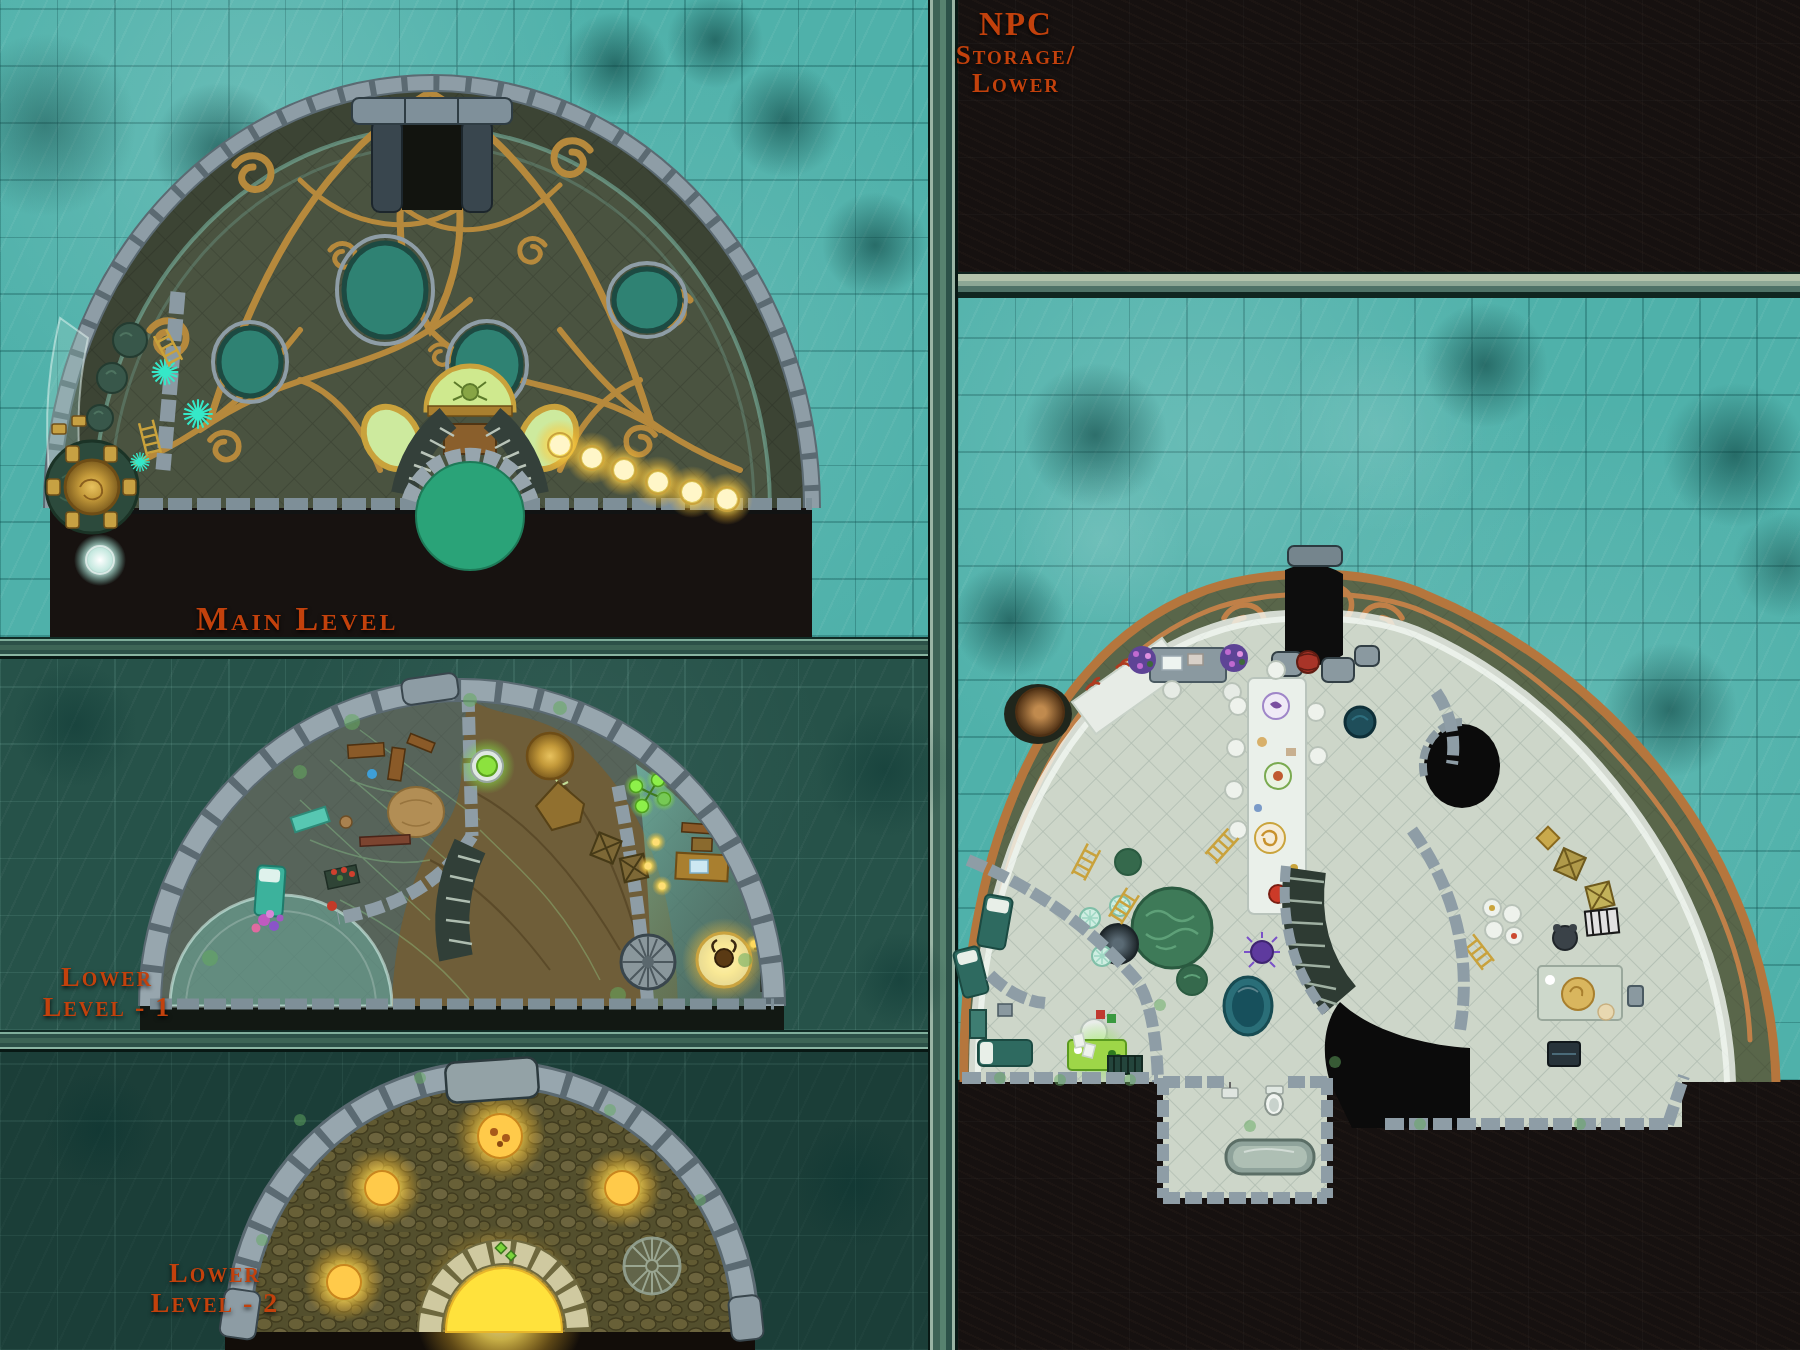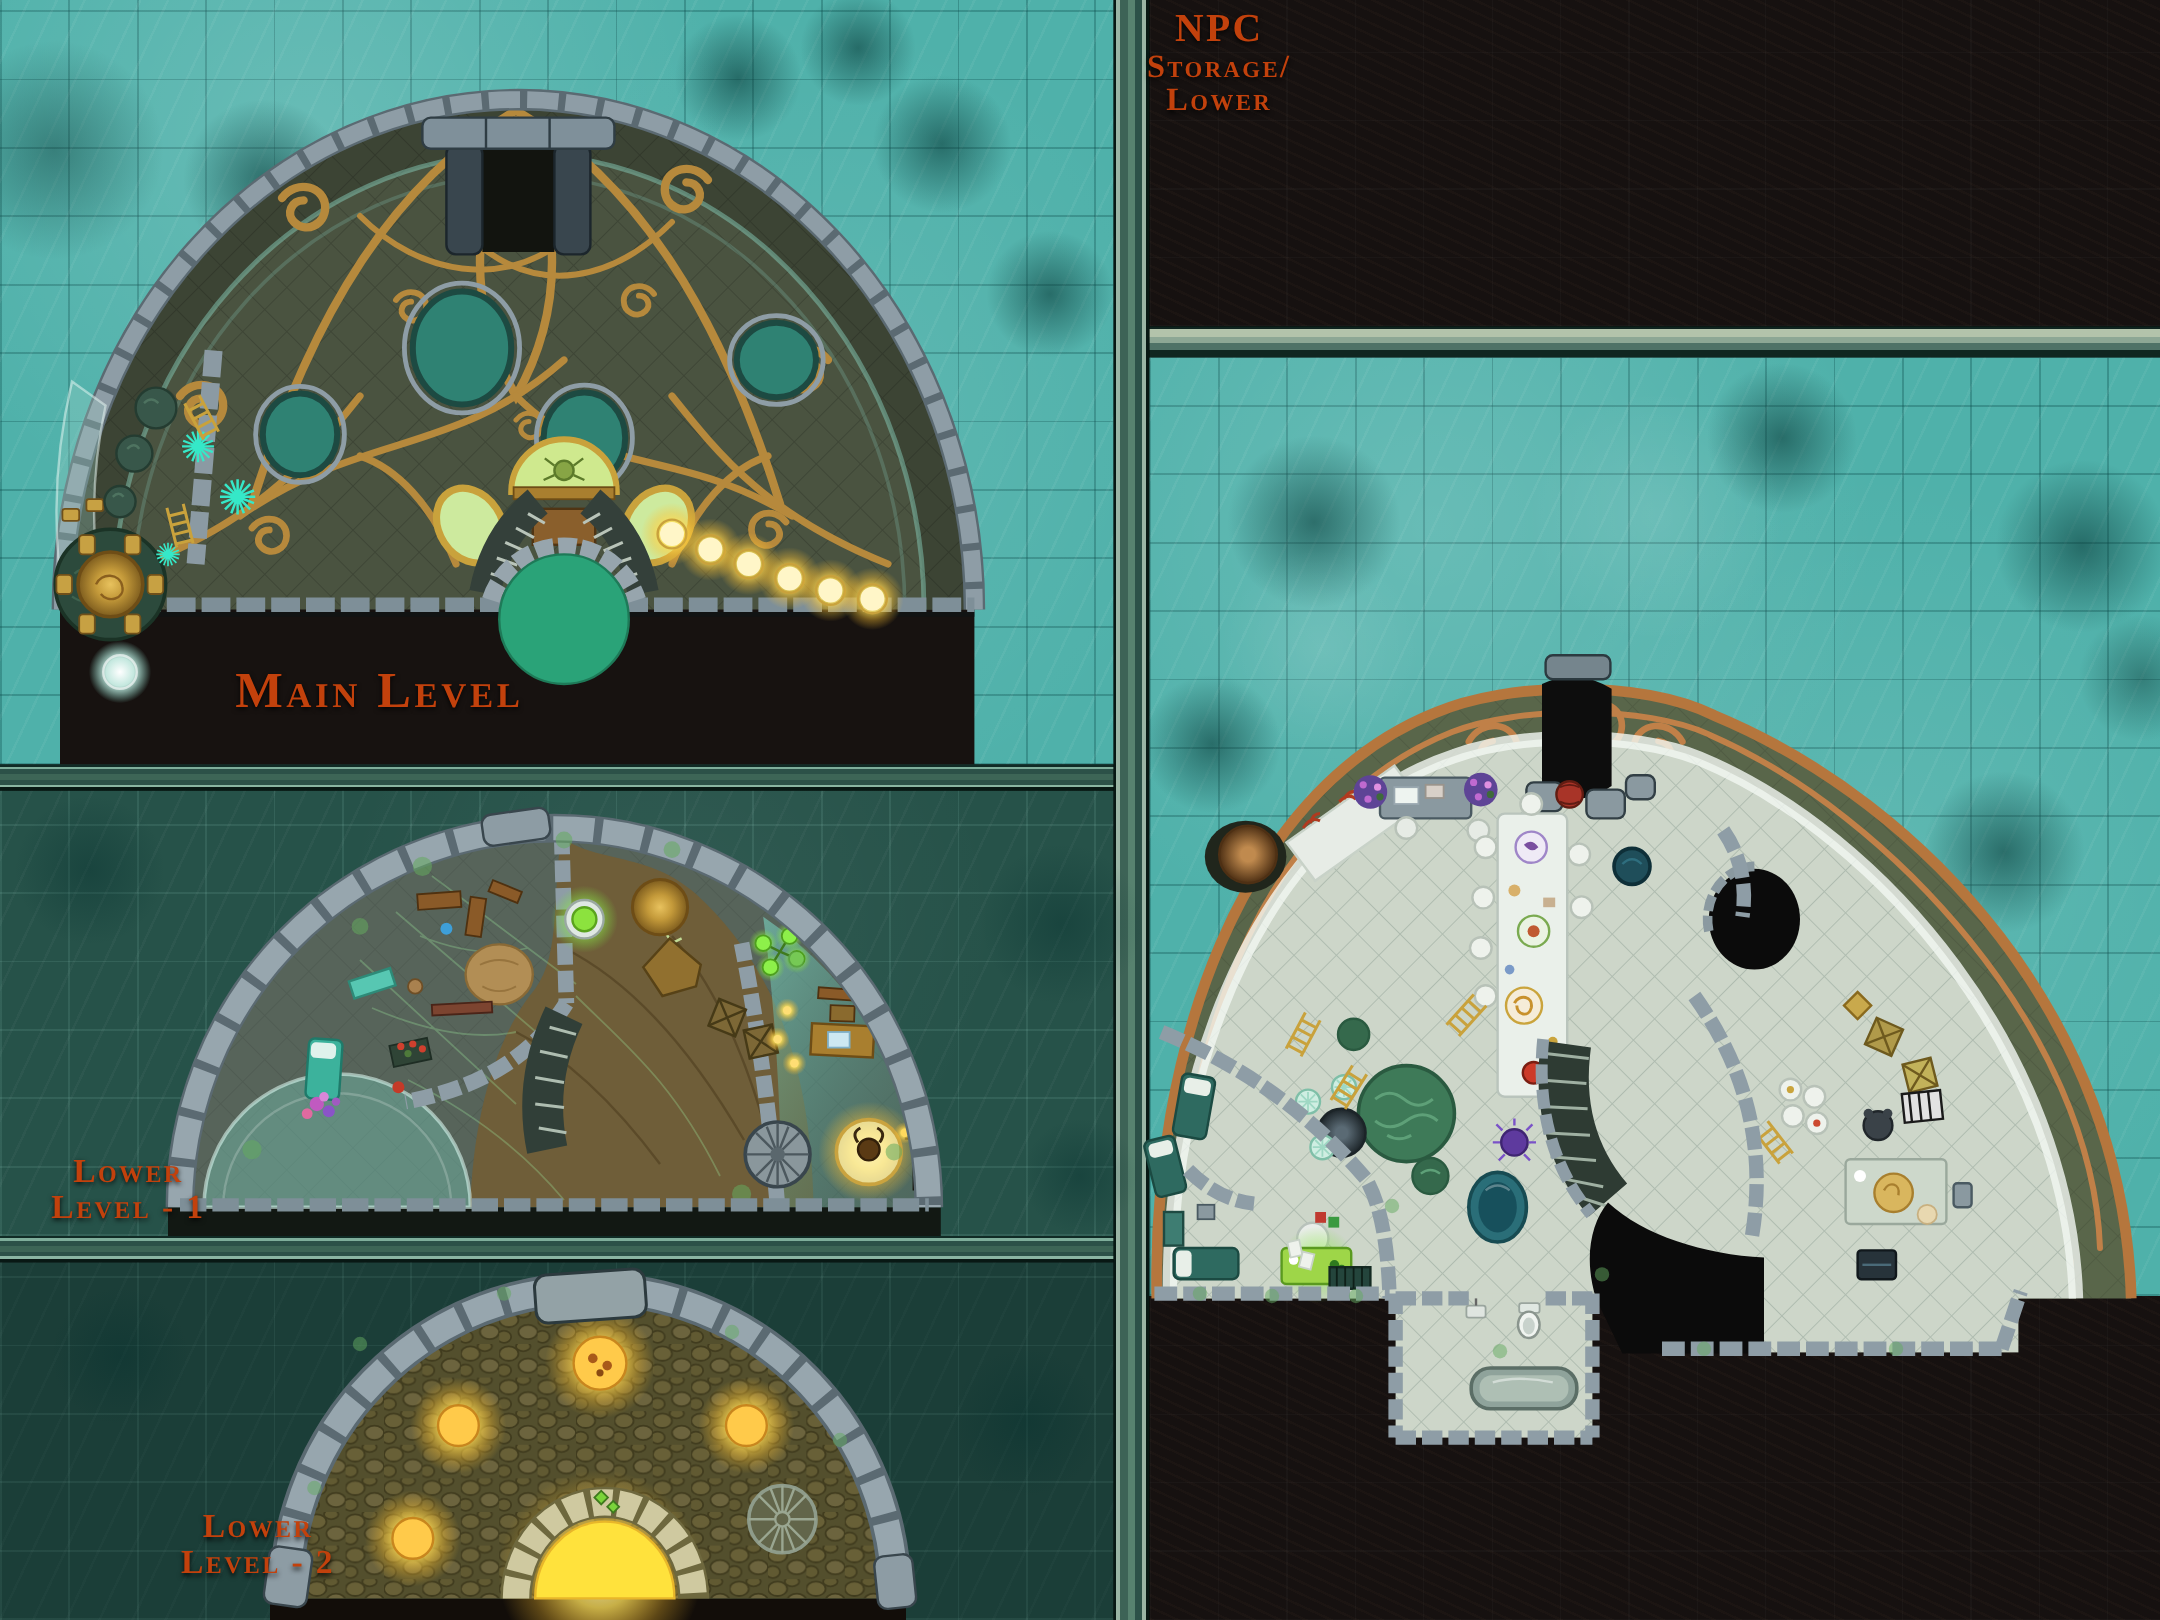--- a/index.html
+++ b/index.html
@@ -52,21 +52,21 @@
       #2c5148 18px 24px,#9ab5a5 24px 27px,#081814 27px 100%);
   }
   .blob{position:absolute;border-radius:50%;background:radial-gradient(circle, rgba(8,58,56,0.58), rgba(8,58,56,0) 68%);}
   .blob.f{background:radial-gradient(circle, rgba(6,48,46,0.40), transparent 68%);}
   .ripple{position:absolute;border-radius:50%;background:radial-gradient(circle, rgba(255,255,255,0.10), transparent 65%);}
   .svg-layer{position:absolute;left:0;top:0;pointer-events:none;}
   .label{
     position:absolute;color:#c2410c;font-variant:small-caps;font-weight:600;
     letter-spacing:2px;text-shadow:0 2px 4px rgba(0,0,0,0.85);white-space:nowrap;
   }
-  .label-xl{font-size:42px;letter-spacing:3px;}
+  .label-xl{font-size:34px;letter-spacing:3px;margin-top:48px;}
   .label-md{font-size:28px;text-align:center;line-height:1.08;}
   .npc-block{position:absolute;left:952px;top:8px;width:128px;text-align:center;}
   .npc-l1{font-size:33px;line-height:1.0;}
   .npc-l2,.npc-l3{font-size:27px;line-height:1.05;}
 </style>
 </head>
 <body>
 
 <div class="stage">
 

